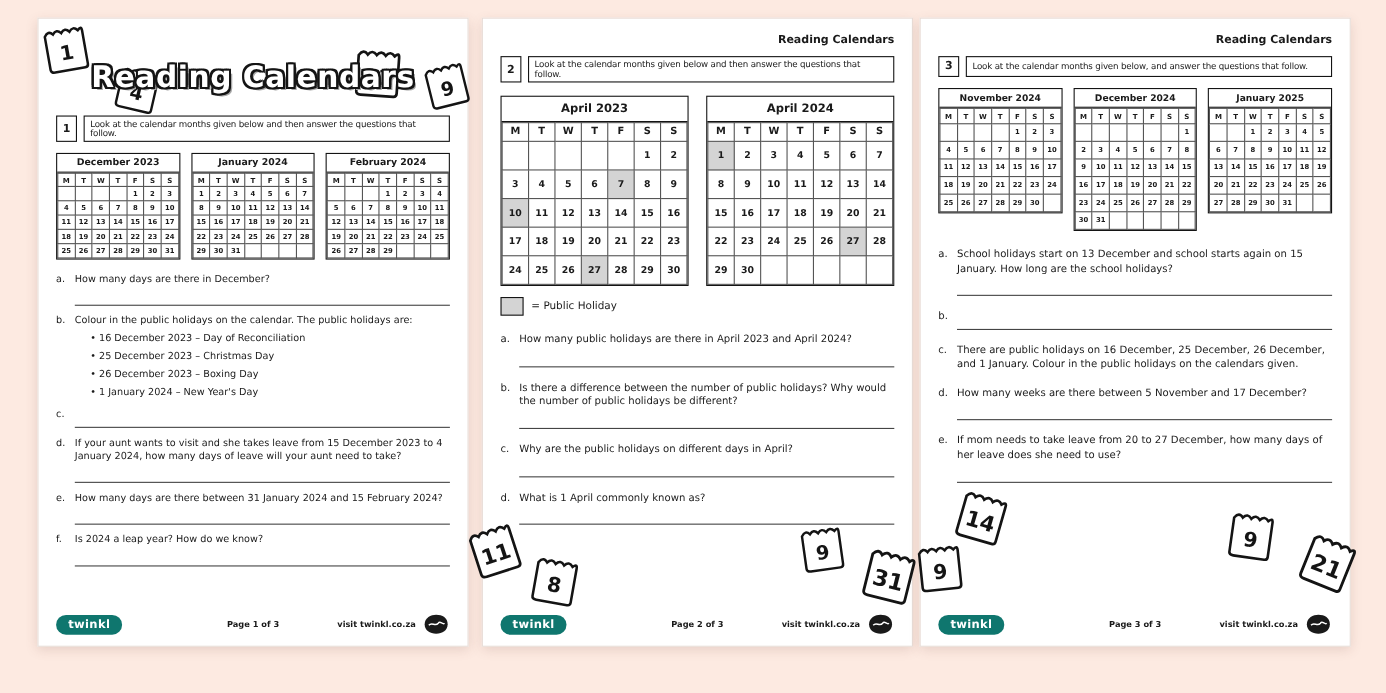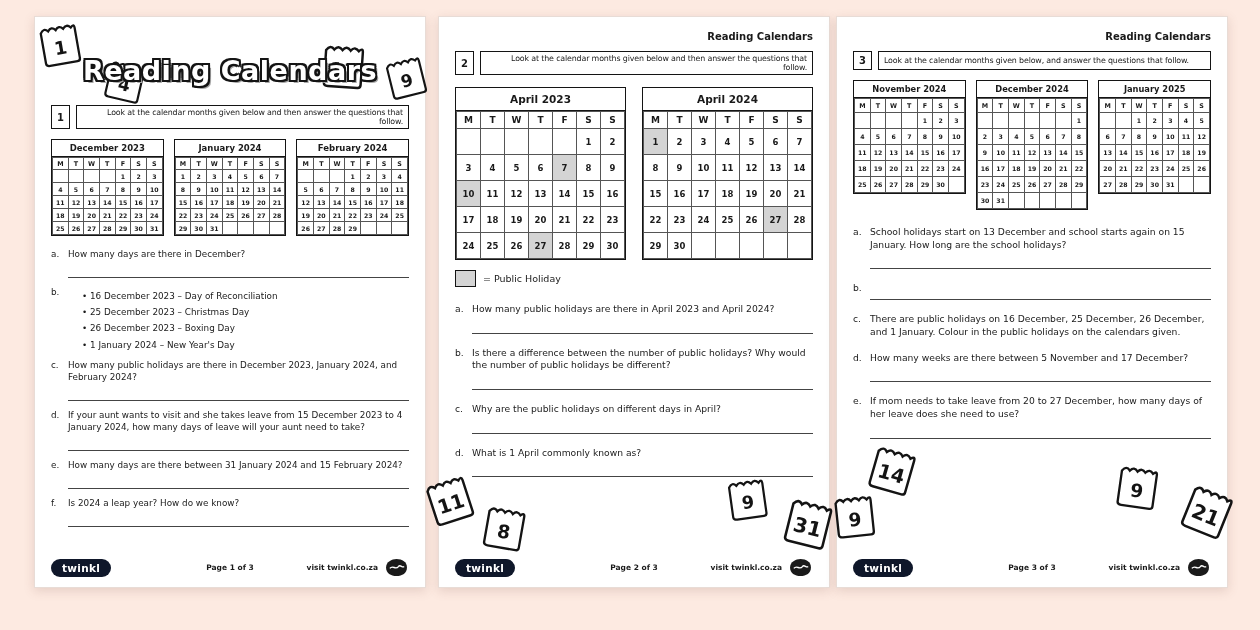--- a/index.html
+++ b/index.html
@@ -48,21 +48,21 @@
 
   
   .instr-row{display:flex;gap:6px;align-items:stretch;position:relative;z-index:2;}
   .qnum{
     width:17px;min-height:17px;border:1.5px solid #141414;flex:none;
     display:flex;align-items:center;justify-content:center;
     font-weight:bold;font-size:10px;
   }
   .instr-box{
     border:1.5px solid #141414;flex:1;padding:2px 5px;
-    font-size:7.9px;letter-spacing:-0.15px;display:flex;align-items:center;text-align:right;
+    font-size:7.9px;letter-spacing:-0.15px;display:flex;align-items:center;
   }
 
   
   .cal-row{display:flex;gap:10px;margin-top:10px;align-items:flex-start;position:relative;z-index:2;}
   .cal{flex:1;border:1.6px solid #141414;background:#fff;}
   .cal-title{font-weight:bold;text-align:center;font-size:8.5px;padding:3px 0;border-bottom:1.2px solid #141414;}
   .cal-table{width:100%;border-collapse:collapse;table-layout:fixed;}
   .cal-table th{font-size:6.4px;height:11px;border:1px solid #555;font-weight:bold;text-align:center;padding:0;}
   .cal-table td{font-size:6.2px;font-weight:bold;height:12px;border:1px solid #555;text-align:center;padding:0;}
   .cal-table td.shaded{background:#d4d4d4;}
@@ -83,21 +83,21 @@
   #sheet2 .questions,#sheet3 .questions{margin-top:16px;}
   .q{display:flex;gap:5px;margin-top:8px;font-size:8.8px;line-height:1.38;}
   #sheet2 .q,#sheet3 .q{margin-top:13px;font-size:9.2px;}
   .q-label{flex:none;width:12px;}
   .q-body{flex:1;}
   .q-bullet{margin:4px 0 0 14px;}
   .ans-line{height:10px;border-bottom:1.2px solid #444;margin-top:7px;}
 
   
   .foot{position:absolute;left:16px;right:16px;bottom:10px;display:flex;align-items:center;z-index:2;}
-  .logo{background:#0f172a;color:#fff;font-weight:bold;font-size:10.5px;padding:3px 11px;border-radius:11px;letter-spacing:.3px;}
+  .logo{background:#0f766e;color:#fff;font-weight:bold;font-size:10.5px;padding:3px 11px;border-radius:11px;letter-spacing:.3px;}
   .page-label{position:absolute;left:50%;transform:translateX(-50%);font-size:7.5px;font-weight:bold;}
   .foot-right{display:flex;align-items:center;gap:6px;margin-left:auto;justify-content:center;}
   .visit{font-size:7.5px;font-weight:bold;}
   .badge svg{display:block;width:25px;height:19px;}
 </style>
 </head>
 <body>
 
 <section class="sheet" id="sheet1">
   <div class="decor">
@@ -322,30 +322,30 @@
       <div class="q">
         <span class="q-label">a.</span>
         <div class="q-body">
           <div class="q-text">How many days are there in December?</div>
           <div class="ans-line"></div>
         </div>
       </div>
       <div class="q">
         <span class="q-label">b.</span>
         <div class="q-body">
+          <div class="q-text">Colour in the public holidays on the calendar. The public holidays are:</div>
           <div class="q-bullet">• 16 December 2023 – Day of Reconciliation</div>
           <div class="q-bullet">• 25 December 2023 – Christmas Day</div>
           <div class="q-bullet">• 26 December 2023 – Boxing Day</div>
           <div class="q-bullet">• 1 January 2024 – New Year's Day</div>
         </div>
       </div>
       <div class="q">
         <span class="q-label">c.</span>
         <div class="q-body">
-          <div class="q-text">How many public holidays are there in December 2023, January 2024, and February 2024?</div>
           <div class="ans-line"></div>
         </div>
       </div>
       <div class="q">
         <span class="q-label">d.</span>
         <div class="q-body">
           <div class="q-text">If your aunt wants to visit and she takes leave from 15 December 2023 to 4 January 2024, how many days of leave will your aunt need to take?</div>
           <div class="ans-line"></div>
         </div>
       </div>

